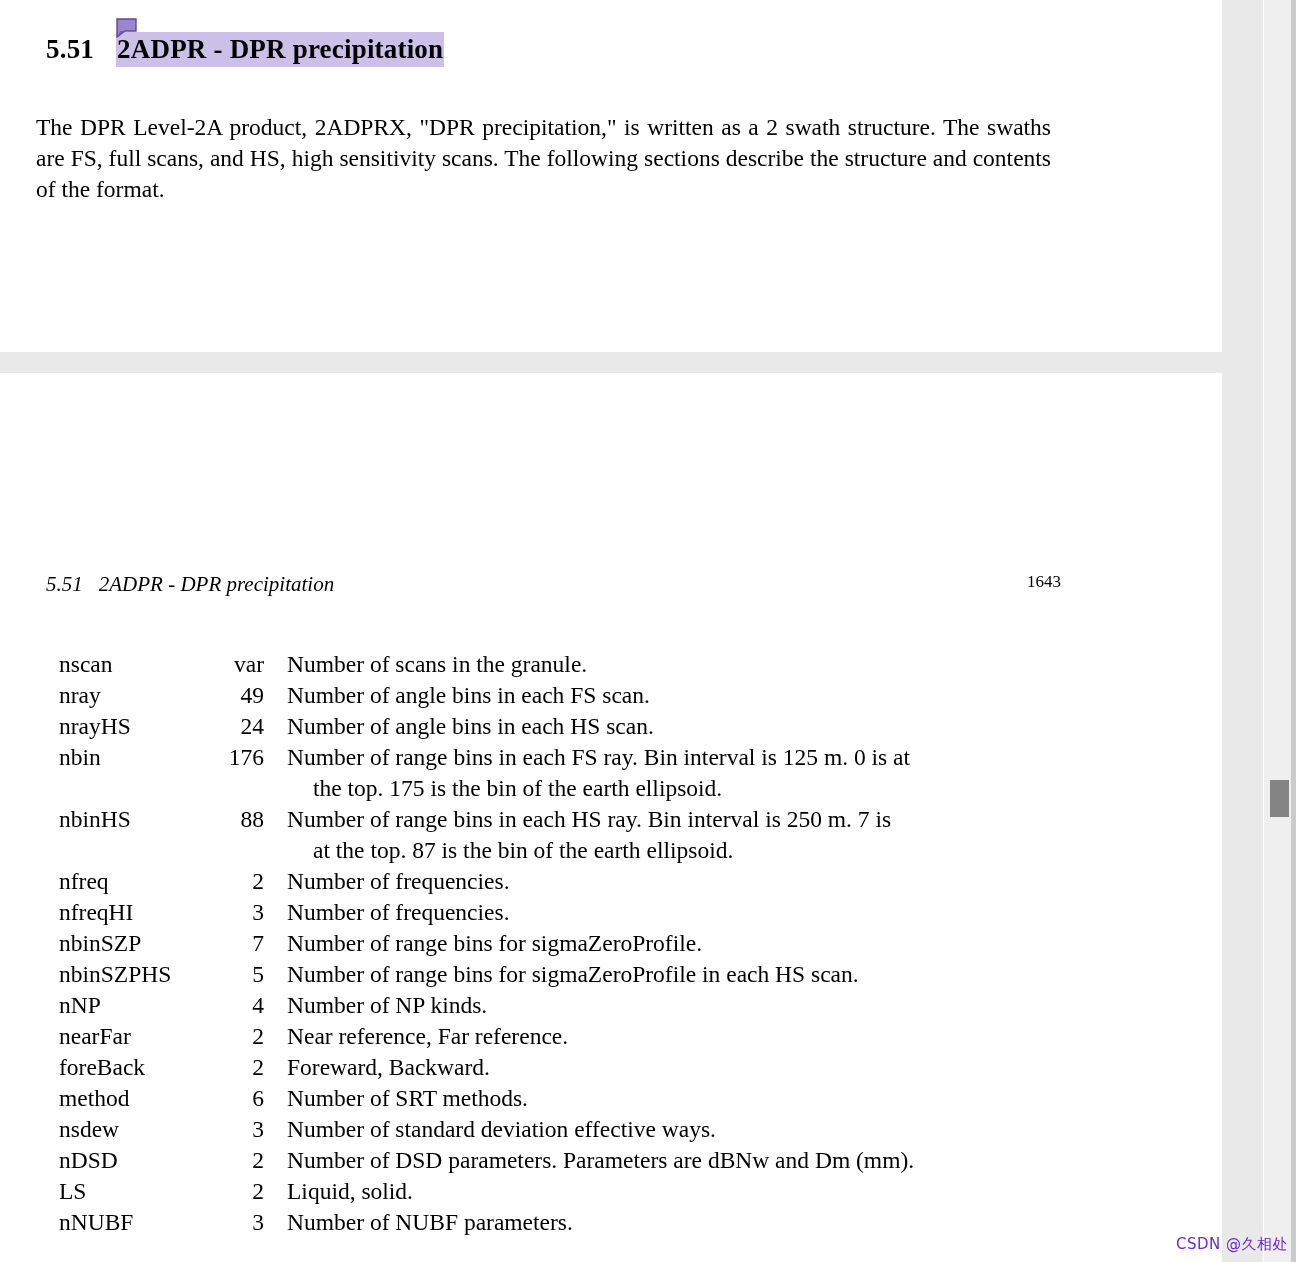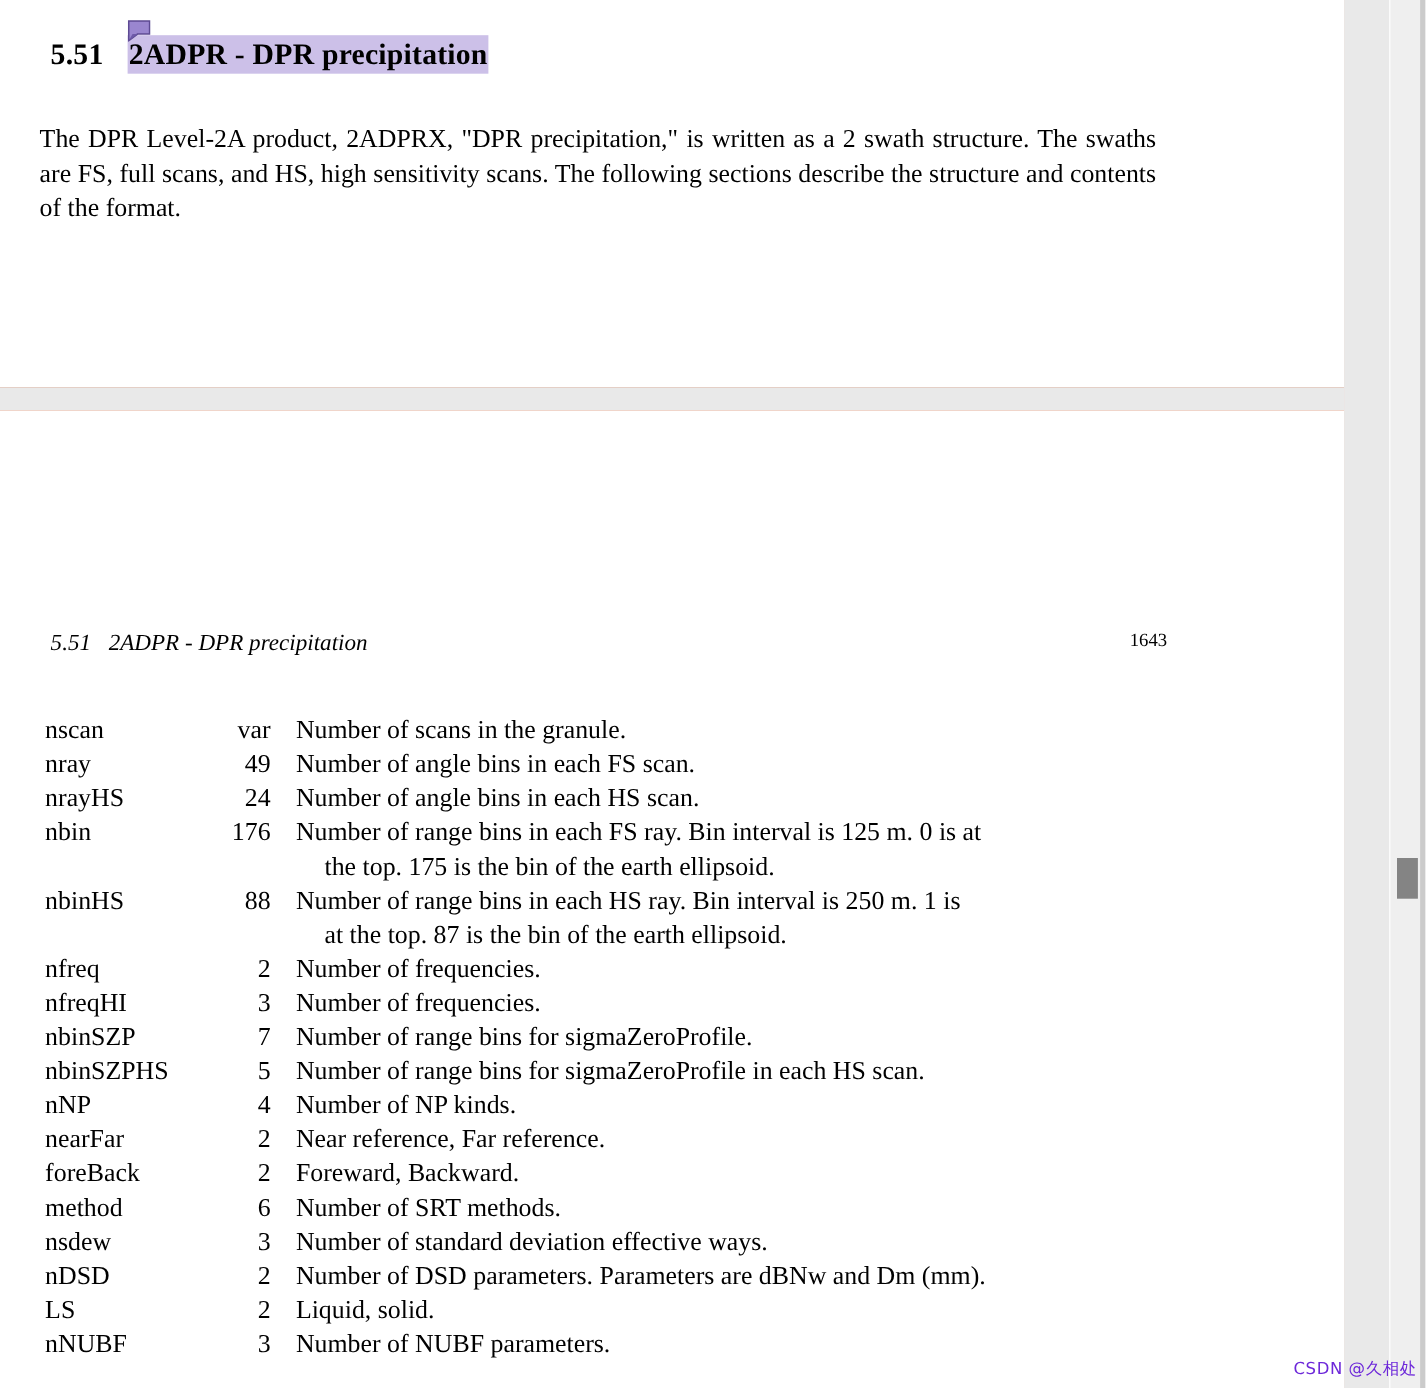--- a/index.html
+++ b/index.html
@@ -23,21 +23,21 @@
     left: 0; top: 0;
     width: 1296px; height: 1262px;
     background: #ffffff;
     overflow: hidden;
   }
   #doc-column {
     position: absolute;
     left: 0; top: 0;
     width: 1222px;
     height: 1262px;
-    background: #c2410c;
+    background: #737373;
   }
   #gutter {
     position: absolute;
     left: 1222px; top: 0;
     width: 41px; height: 1262px;
     background: #e9e9e9;
   }
   #scrollbar-track {
     position: absolute;
     left: 1263px; top: 0;
@@ -138,21 +138,21 @@
     border-collapse: collapse;
     font-size: 23.5px;
     line-height: 31px;
   }
   #dim-table td {
     padding: 0;
     vertical-align: top;
   }
   #dim-table td.col-name {
     width: 145px;
-    padding-left: 41px;
+    padding-left: 59px;
     white-space: nowrap;
   }
   #dim-table td.col-value {
     width: 60px;
     text-align: right;
     white-space: nowrap;
   }
   #dim-table td.col-desc {
     padding-left: 23px;
     padding-right: 115px;
@@ -231,21 +231,21 @@
               <td class="col-desc"><span>Number of angle bins in each HS scan.</span></td>
             </tr>
             <tr>
               <td class="col-name">nbin</td>
               <td class="col-value">176</td>
               <td class="col-desc wrap2"><span>Number of range bins in each FS ray. Bin interval is 125 m. 0 is at</span><span class="cont">the top. 175 is the bin of the earth ellipsoid.</span></td>
             </tr>
             <tr>
               <td class="col-name">nbinHS</td>
               <td class="col-value">88</td>
-              <td class="col-desc wrap2"><span>Number of range bins in each HS ray.  Bin interval is 250 m.  1 is</span><span class="cont">at the top. 87 is the bin of the earth ellipsoid.</span></td>
+              <td class="col-desc wrap2"><span>Number of range bins in each HS ray.  Bin interval is 250 m.  7 is</span><span class="cont">at the top. 87 is the bin of the earth ellipsoid.</span></td>
             </tr>
             <tr>
               <td class="col-name">nfreq</td>
               <td class="col-value">2</td>
               <td class="col-desc"><span>Number of frequencies.</span></td>
             </tr>
             <tr>
               <td class="col-name">nfreqHI</td>
               <td class="col-value">3</td>
               <td class="col-desc"><span>Number of frequencies.</span></td>

